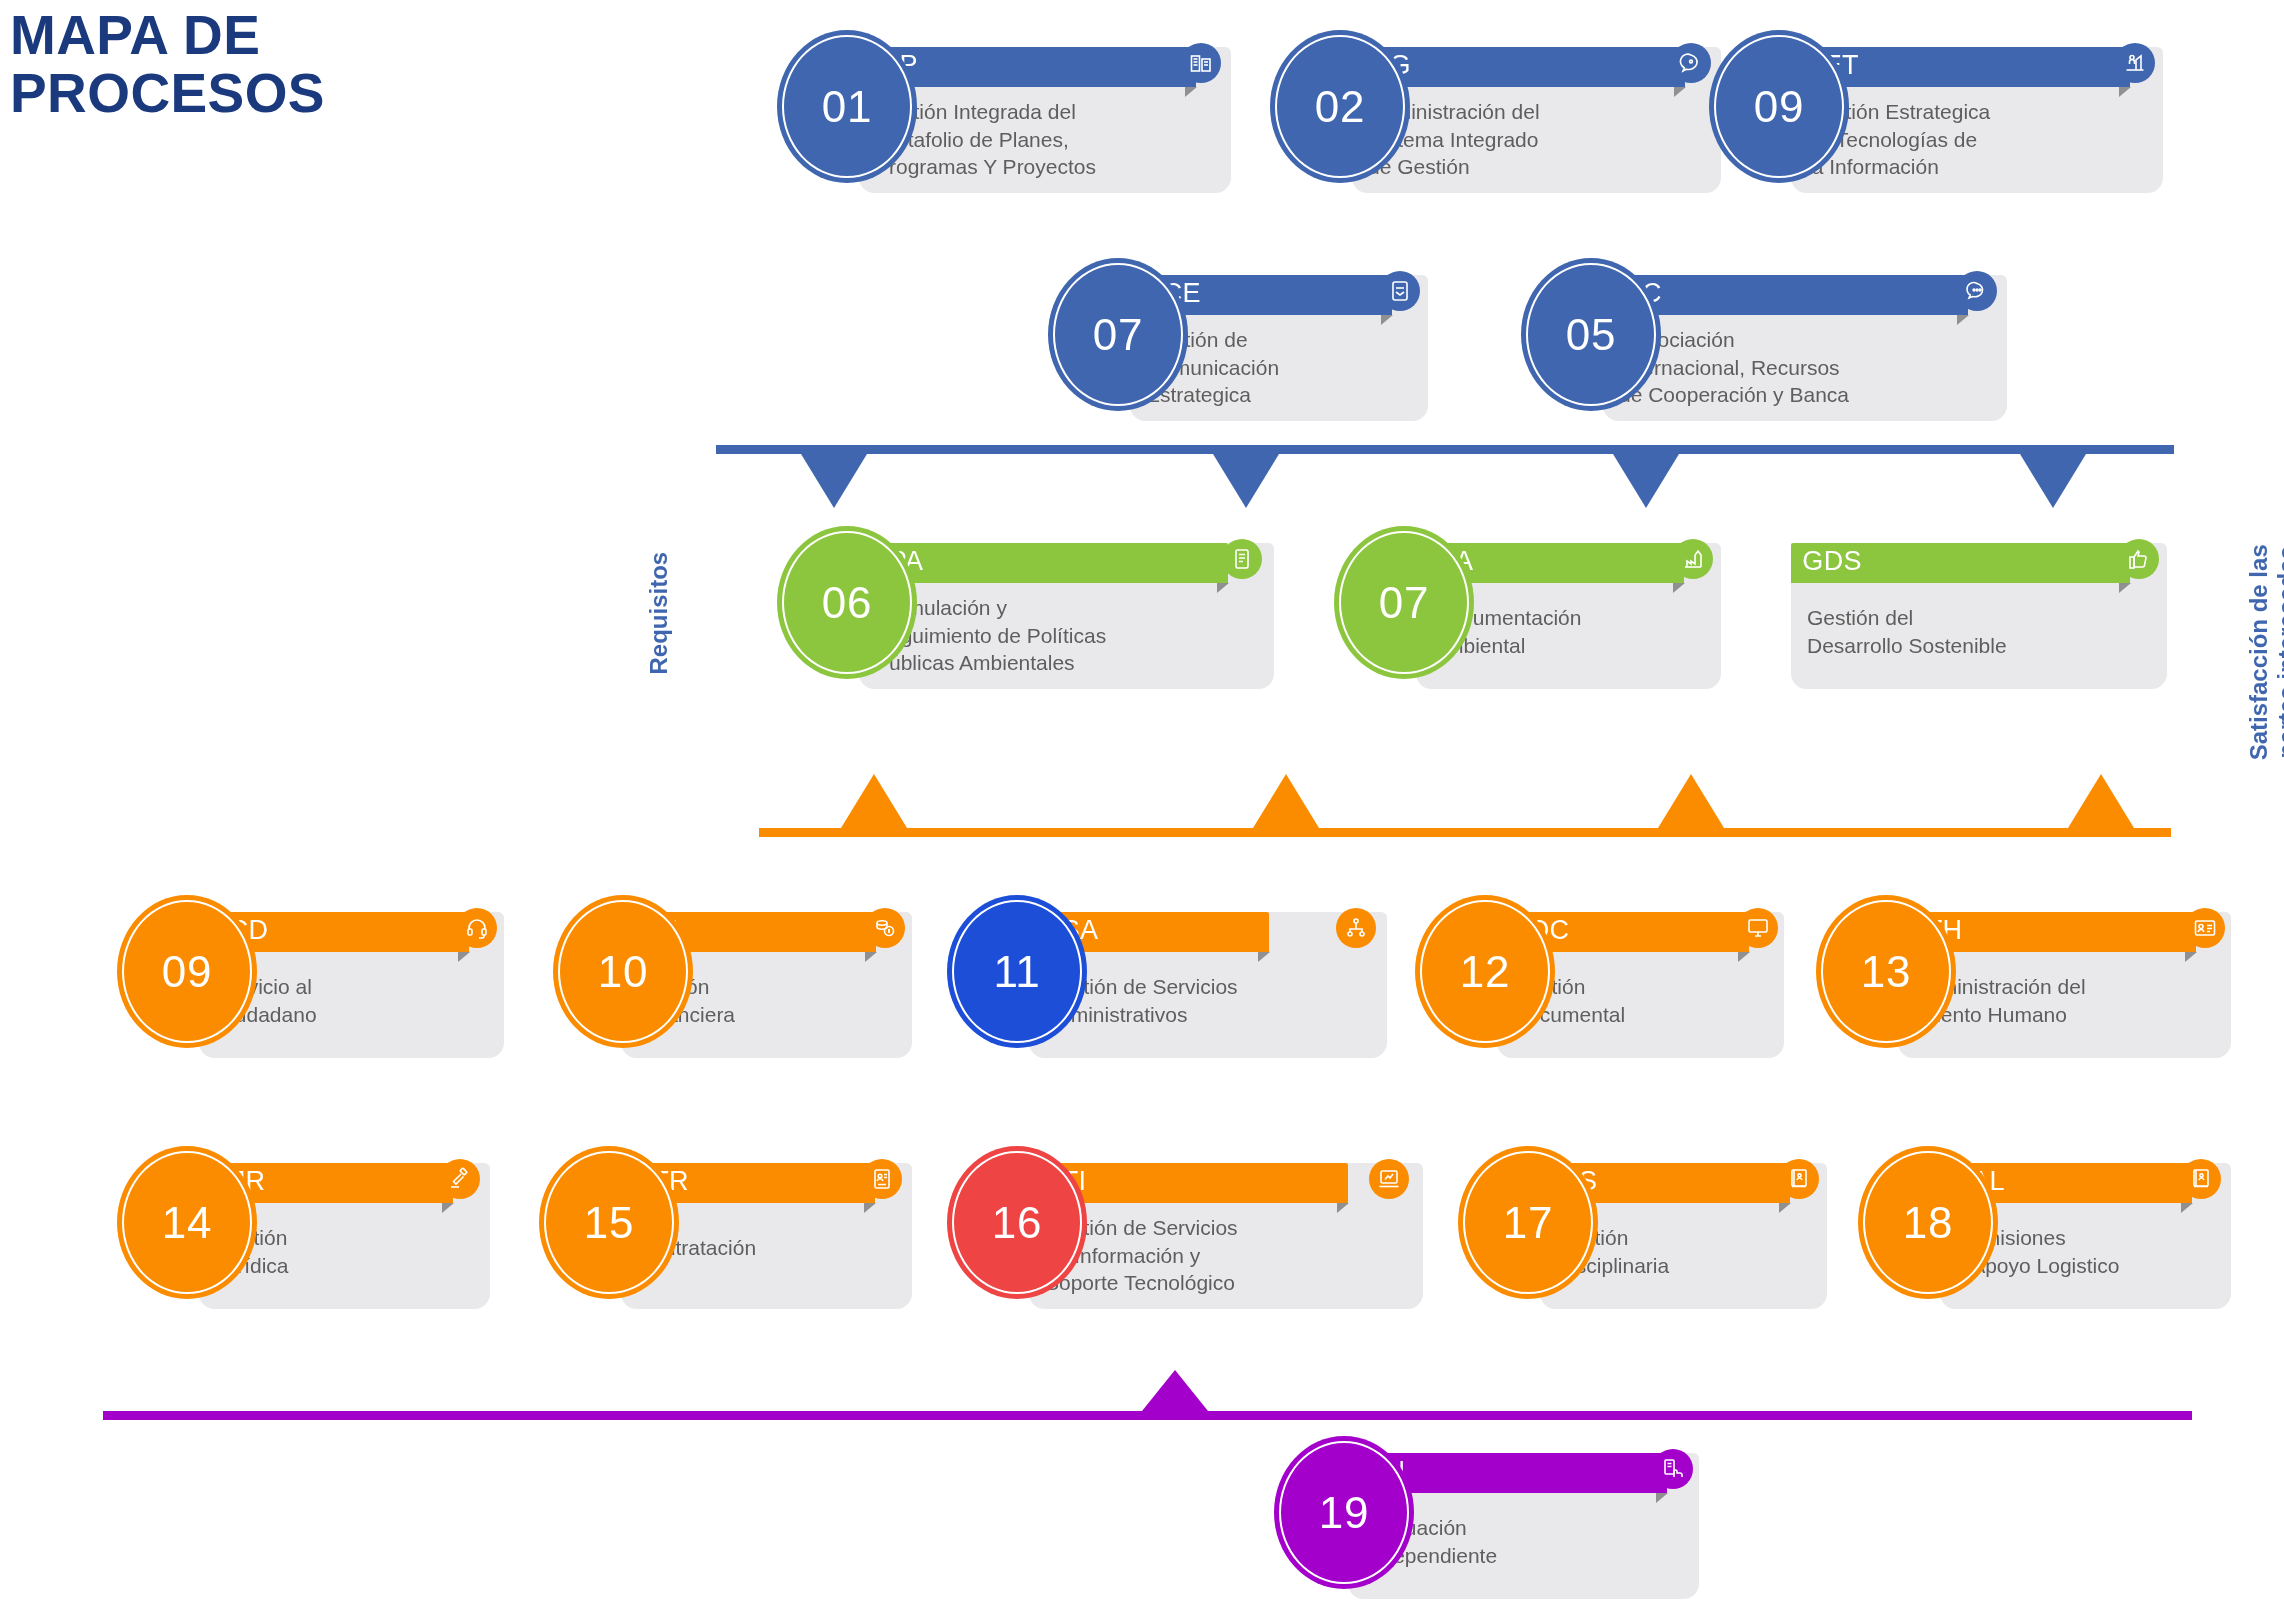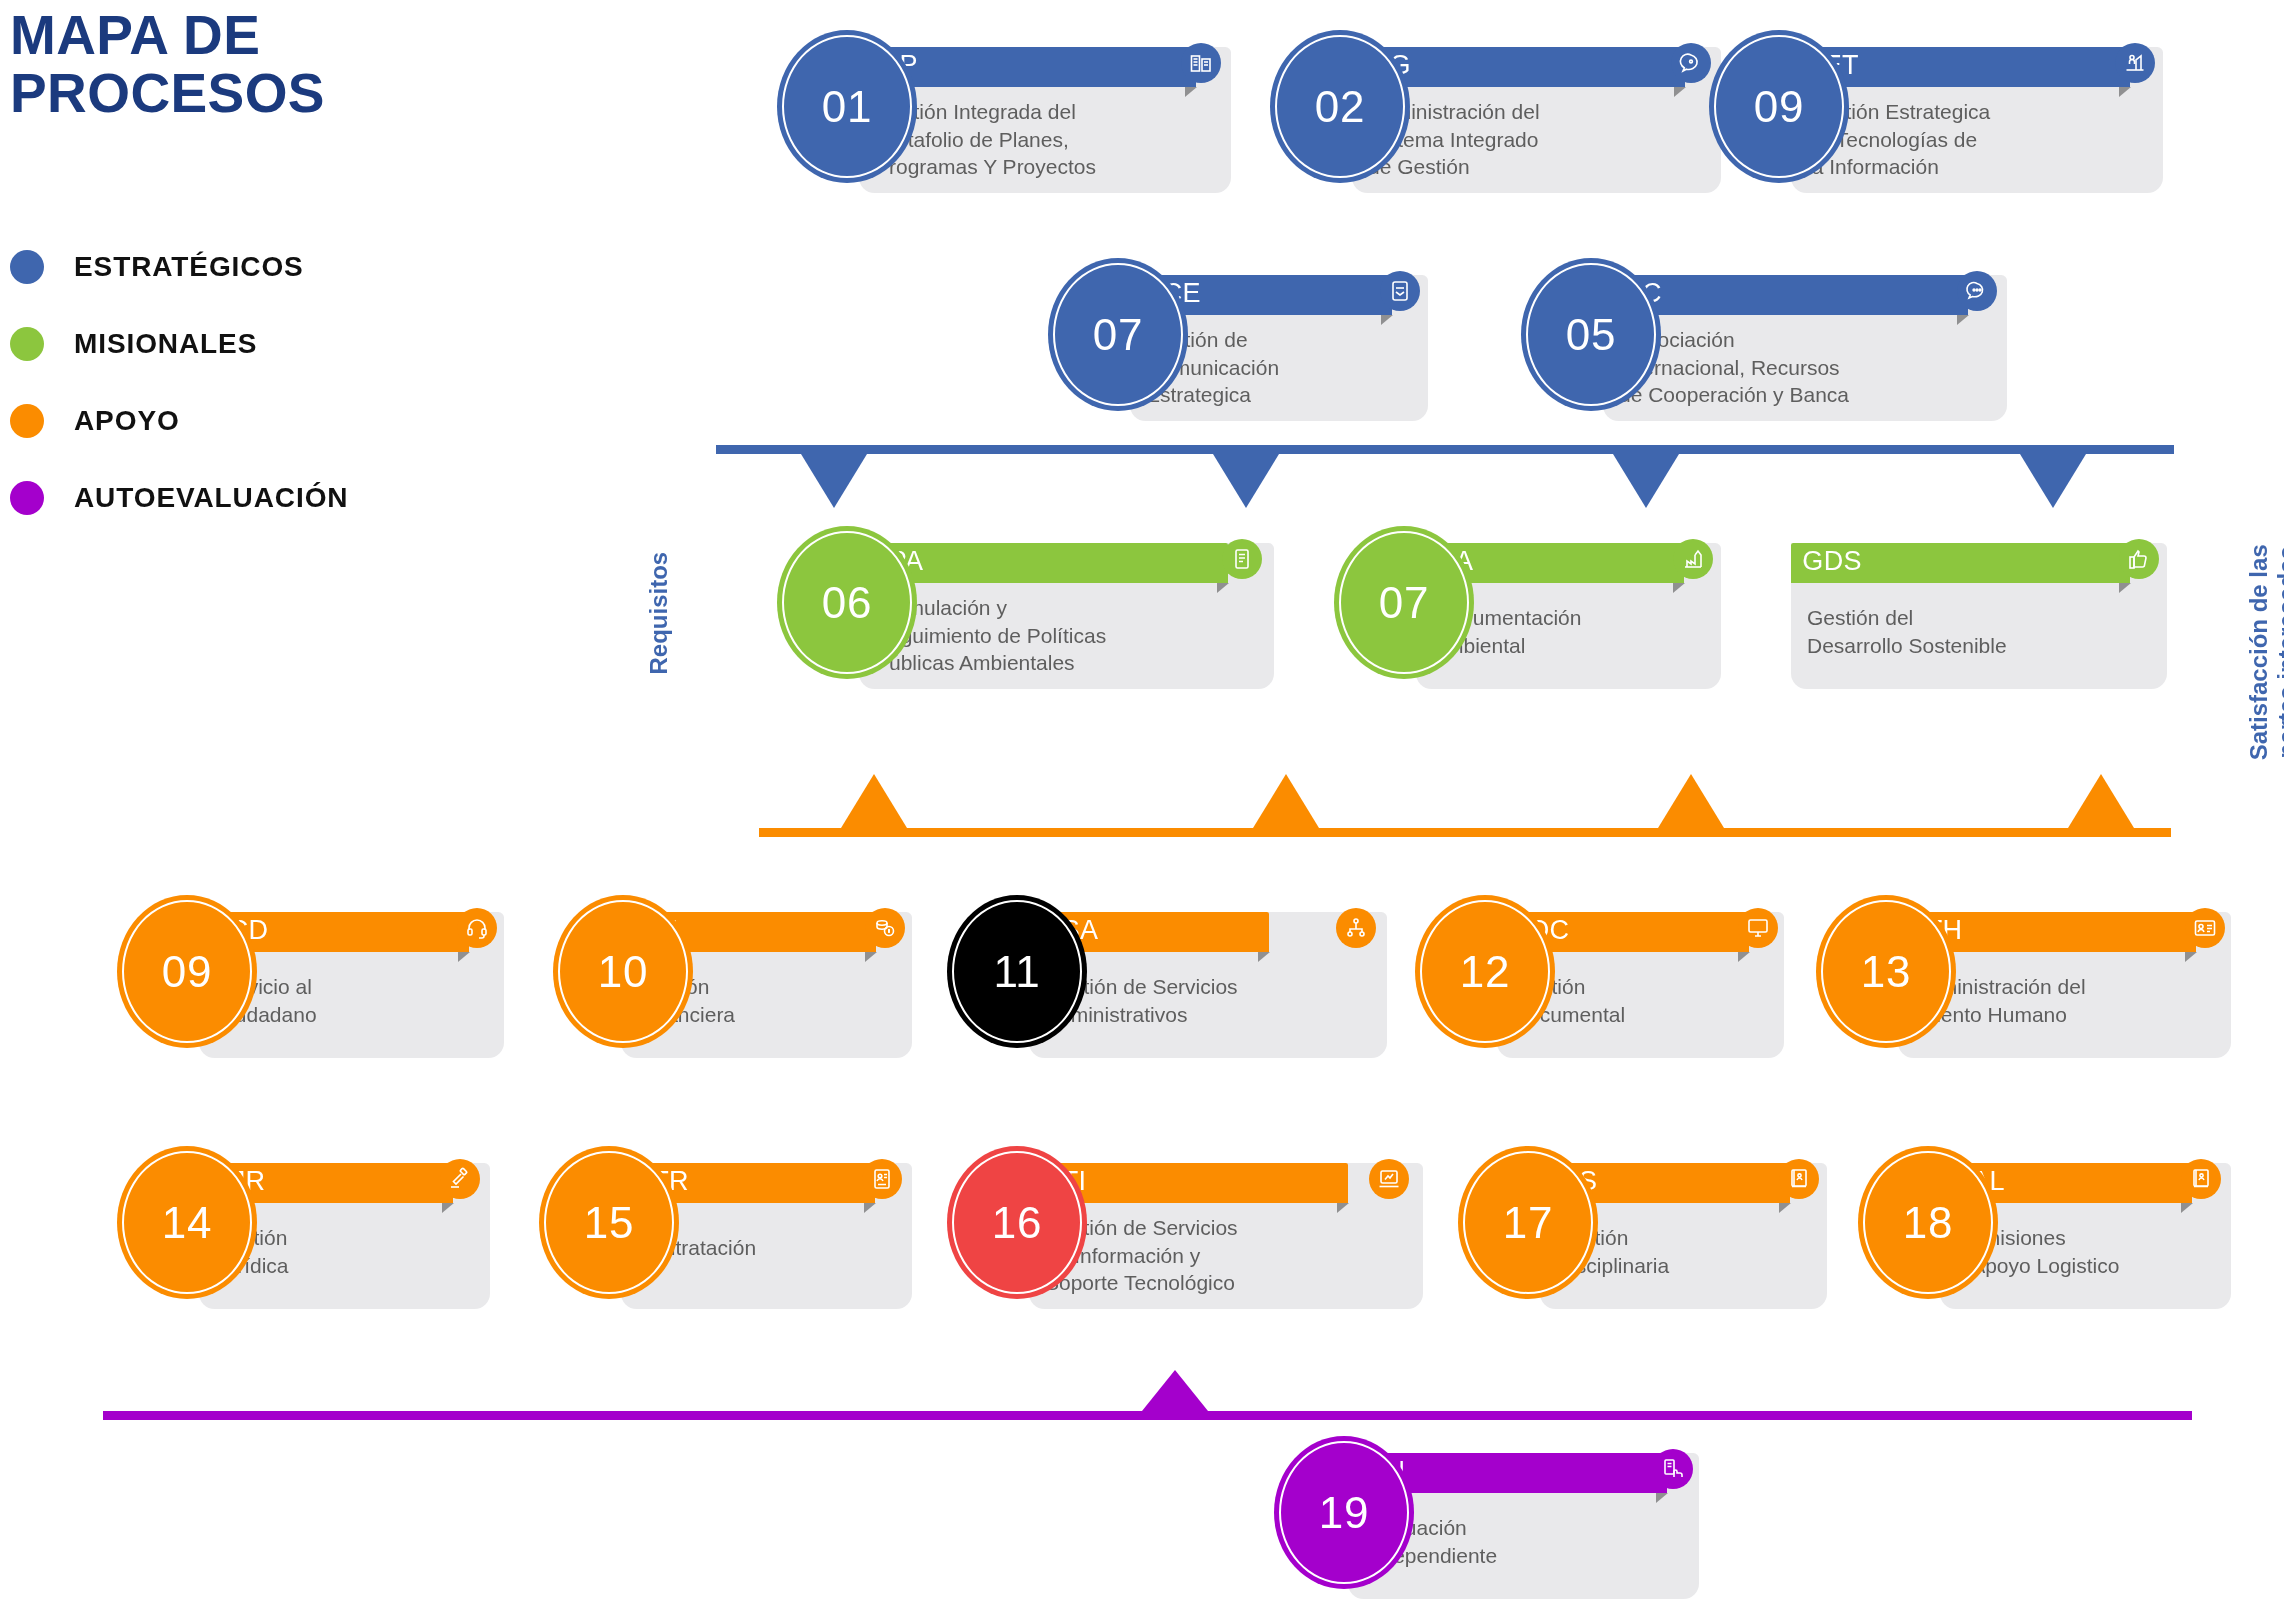--- a/index.html
+++ b/index.html
@@ -86,38 +86,20 @@
   .card-icon svg { width:24px; height:24px; display:block; }
 </style>
 </head>
 <body>
 
 <div id="stage">
 
   <div class="title">MAPA DE
 PROCESOS</div>
 
-  <div class="legend">
-    <div class="legend-row">
-      <span class="legend-dot" style="background:#3F66AE"></span>
-      <span class="legend-label">ESTRATÉGICOS</span>
-    </div>
-    <div class="legend-row">
-      <span class="legend-dot" style="background:#8CC63E"></span>
-      <span class="legend-label">MISIONALES</span>
-    </div>
-    <div class="legend-row">
-      <span class="legend-dot" style="background:#FB8C00"></span>
-      <span class="legend-label">APOYO</span>
-    </div>
-    <div class="legend-row">
-      <span class="legend-dot" style="background:#A400CC"></span>
-      <span class="legend-label">AUTOEVALUACIÓN</span>
-    </div>
-  </div>
 
   <div class="vlabel left" style="left:571px; top:599px; width:177px;">Requisitos</div>
   <div class="vlabel right" style="left:2117px; top:624px; width:312px;">Satisfacción de las
 partes interesadas</div>
 
   <div class="band band-down" style="left:716px; top:445px; width:1458px; height:64px;">
     <div class="band-line" style="background:#3F66AE;"></div>
     <div class="band-arrow" style="left:85px; top:9.2px; border-top:54px solid #3F66AE;"></div>
     <div class="band-arrow" style="left:497px; top:9.2px; border-top:54px solid #3F66AE;"></div>
     <div class="band-arrow" style="left:897px; top:9.2px; border-top:54px solid #3F66AE;"></div>
@@ -355,21 +337,21 @@
   </div>
 
   <div class="card" style="left:947px; top:895px; width:440px; height:163px;">
     <div class="card-body" style="left:82px; top:17px; width:358px; height:146px;"></div>
     <div class="card-ribbon" style="left:82px; top:17px; width:240px; background:#FB8C00;">
         <span class="rib-fold"></span>
       <span class="card-code">GSA</span>
     </div>
     <div class="card-desc" style="left:98px; top:78px; width:340px;">Gestión de Servicios
 Administrativos</div>
-    <div class="card-circle" style="left:0; top:0; width:140px; height:153px; background:#000000;text-decoration:underline;">
+    <div class="card-circle" style="left:0; top:0; width:140px; height:153px; background:#1d4ed8;">
       <span class="ring"></span>
       <span class="card-num">11</span>
     </div>
     <div class="card-icon" style="left:389px; top:12.8px; background:#FB8C00;">
       <svg viewBox="0 0 24 24" fill="none" stroke="#fff" stroke-width="1.6">
           <circle cx="12" cy="5" r="2"></circle>
           <circle cx="6" cy="18" r="2"></circle>
           <circle cx="18" cy="18" r="2"></circle>
           <path d="M12 7v4M6 16v-3h12v3M12 11v2"></path>
         </svg>

